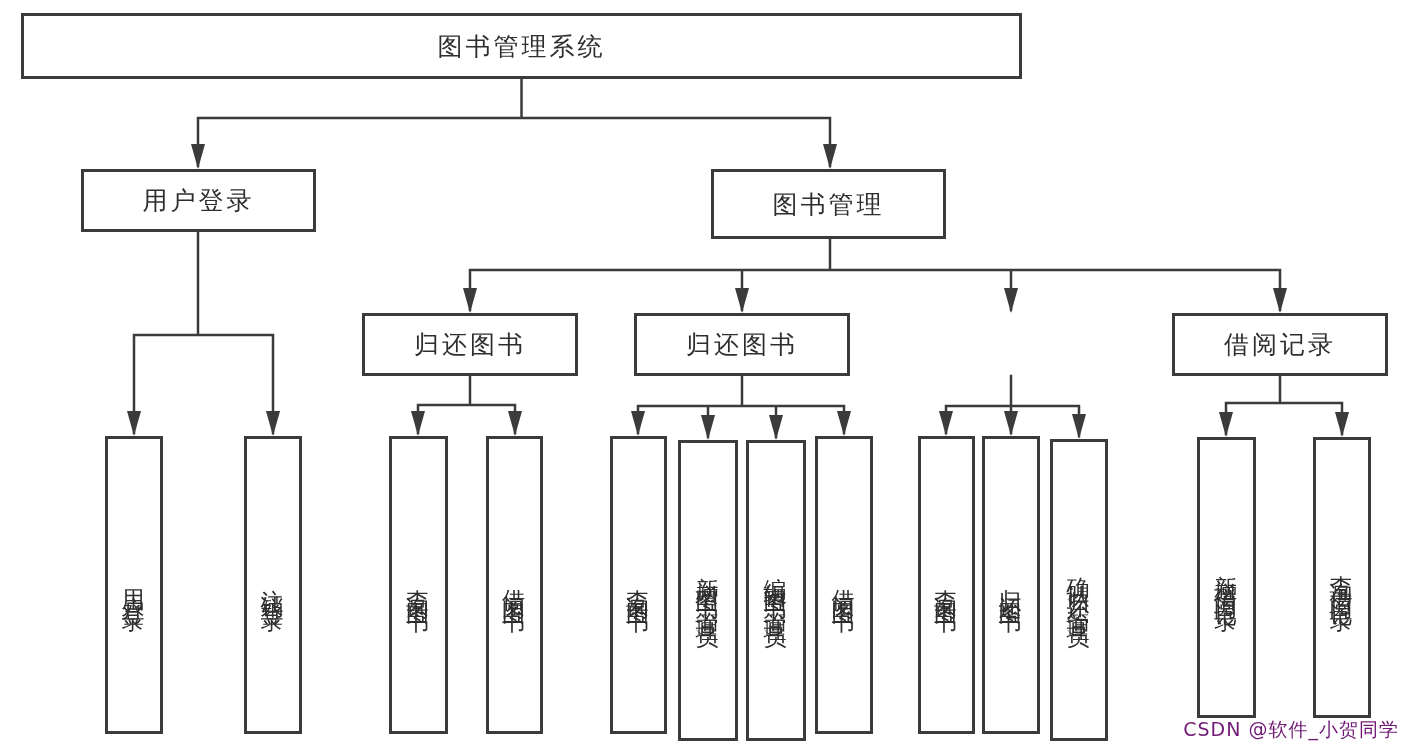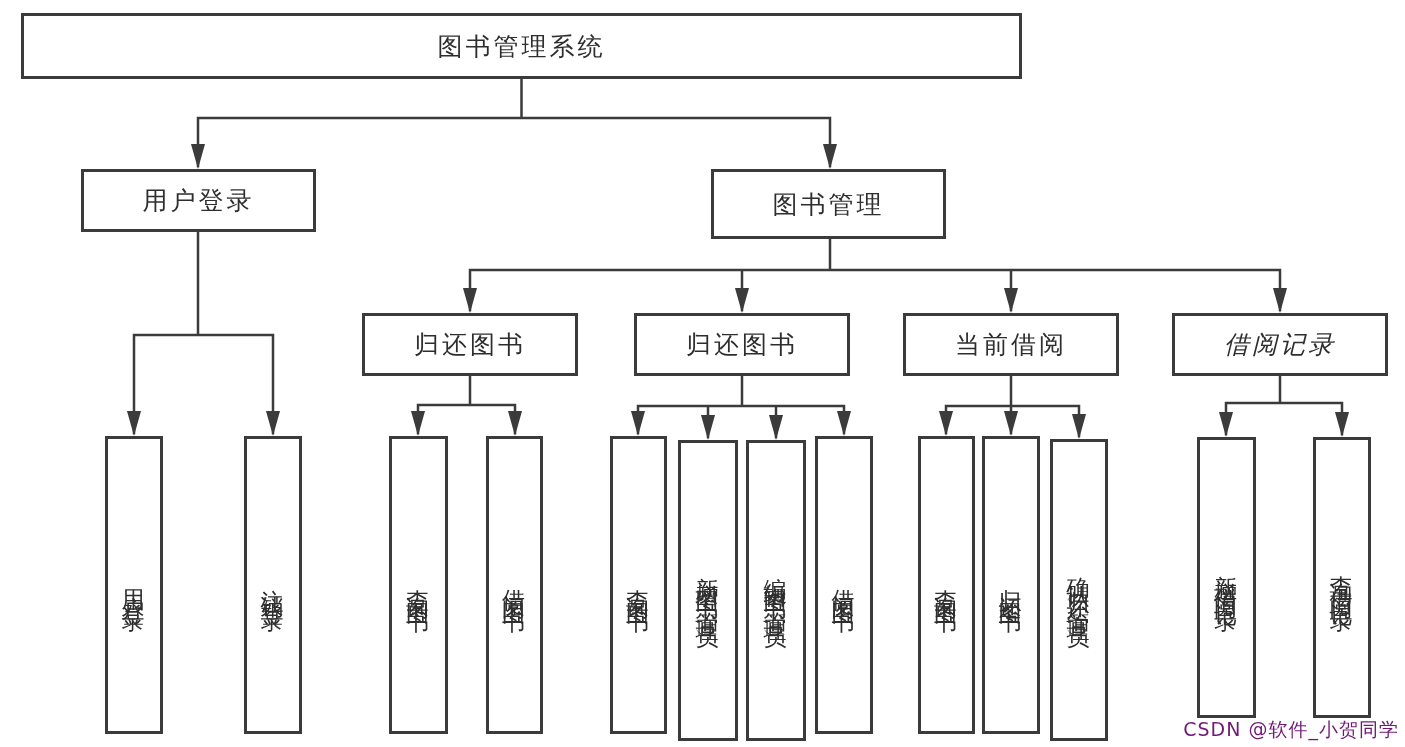--- a/index.html
+++ b/index.html
@@ -95,22 +95,21 @@
     </g>
   </svg>
 
   <div class="node root" style="left:21px; top:13px; width:1001px; height:66px;">图书管理系统</div>
 
   <div class="node h" style="left:81px; top:169px; width:235px; height:63px;">用户登录</div>
   <div class="node h" style="left:711px; top:169px; width:235px; height:70px;">图书管理</div>
 
   <div class="node h" style="left:362px; top:313px; width:216px; height:63px;">归还图书</div>
   <div class="node h" style="left:634px; top:313px; width:216px; height:63px;">归还图书</div>
-  <div class="node h" style="left:903px; top:313px; width:216px; height:63px;">当前借阅</div>
-  <div class="node h" style="left:1172px; top:313px; width:216px; height:63px;font-style:italic;">借阅记录</div>
+  <div class="node h" style="left:1172px; top:313px; width:216px; height:63px;">借阅记录</div>
 
   <div class="node v" style="left:105px; top:436px; width:58px; height:298px;">用户登录</div>
   <div class="node v" style="left:244px; top:436px; width:58px; height:298px;">注销登录</div>
 
   <div class="node v" style="left:389px; top:436px; width:59px; height:298px;">查询图书</div>
   <div class="node v" style="left:486px; top:436px; width:57px; height:298px;">借阅图书</div>
 
   <div class="node v" style="left:610px; top:436px; width:57px; height:298px;">查询图书</div>
   <div class="node v" style="left:678px; top:440px; width:60px; height:301px;">新增图书（管理员）</div>
   <div class="node v" style="left:746px; top:440px; width:60px; height:301px;">编辑图书（管理员）</div>

